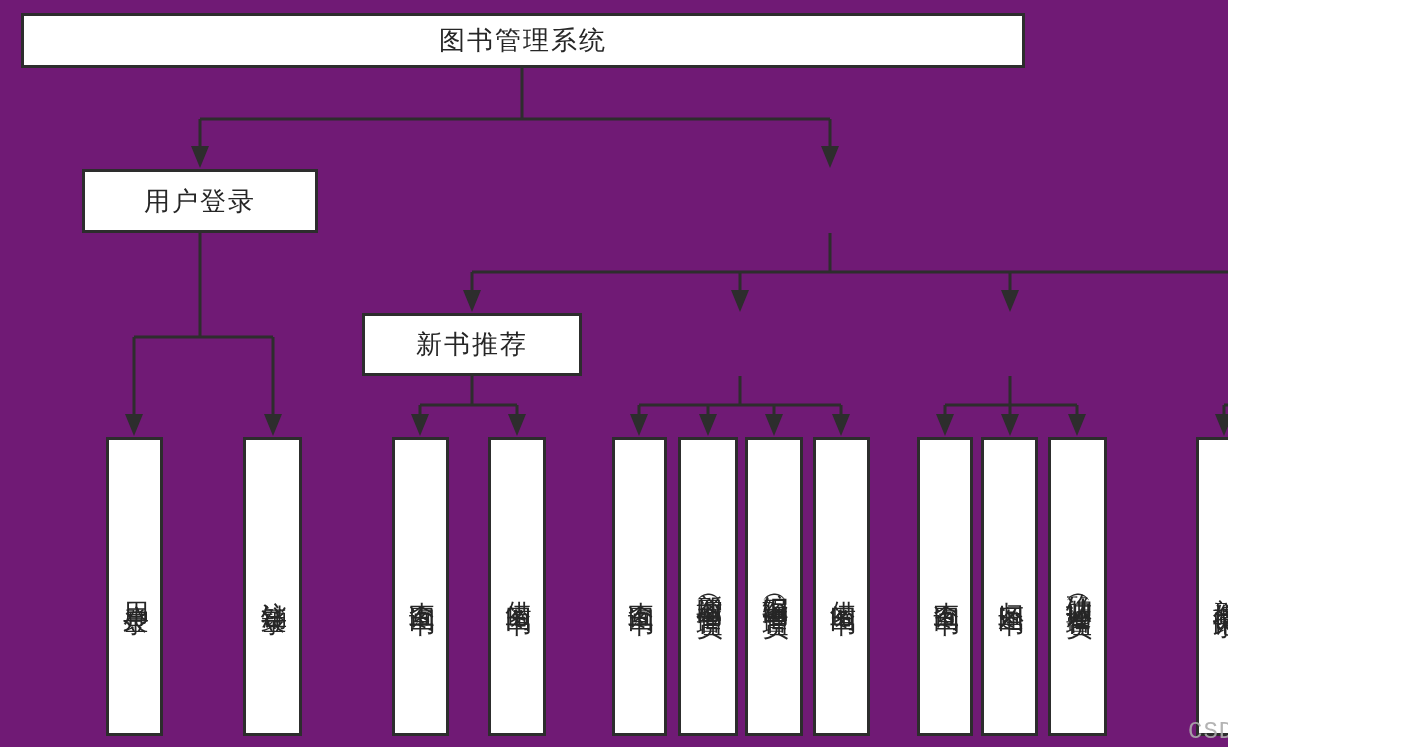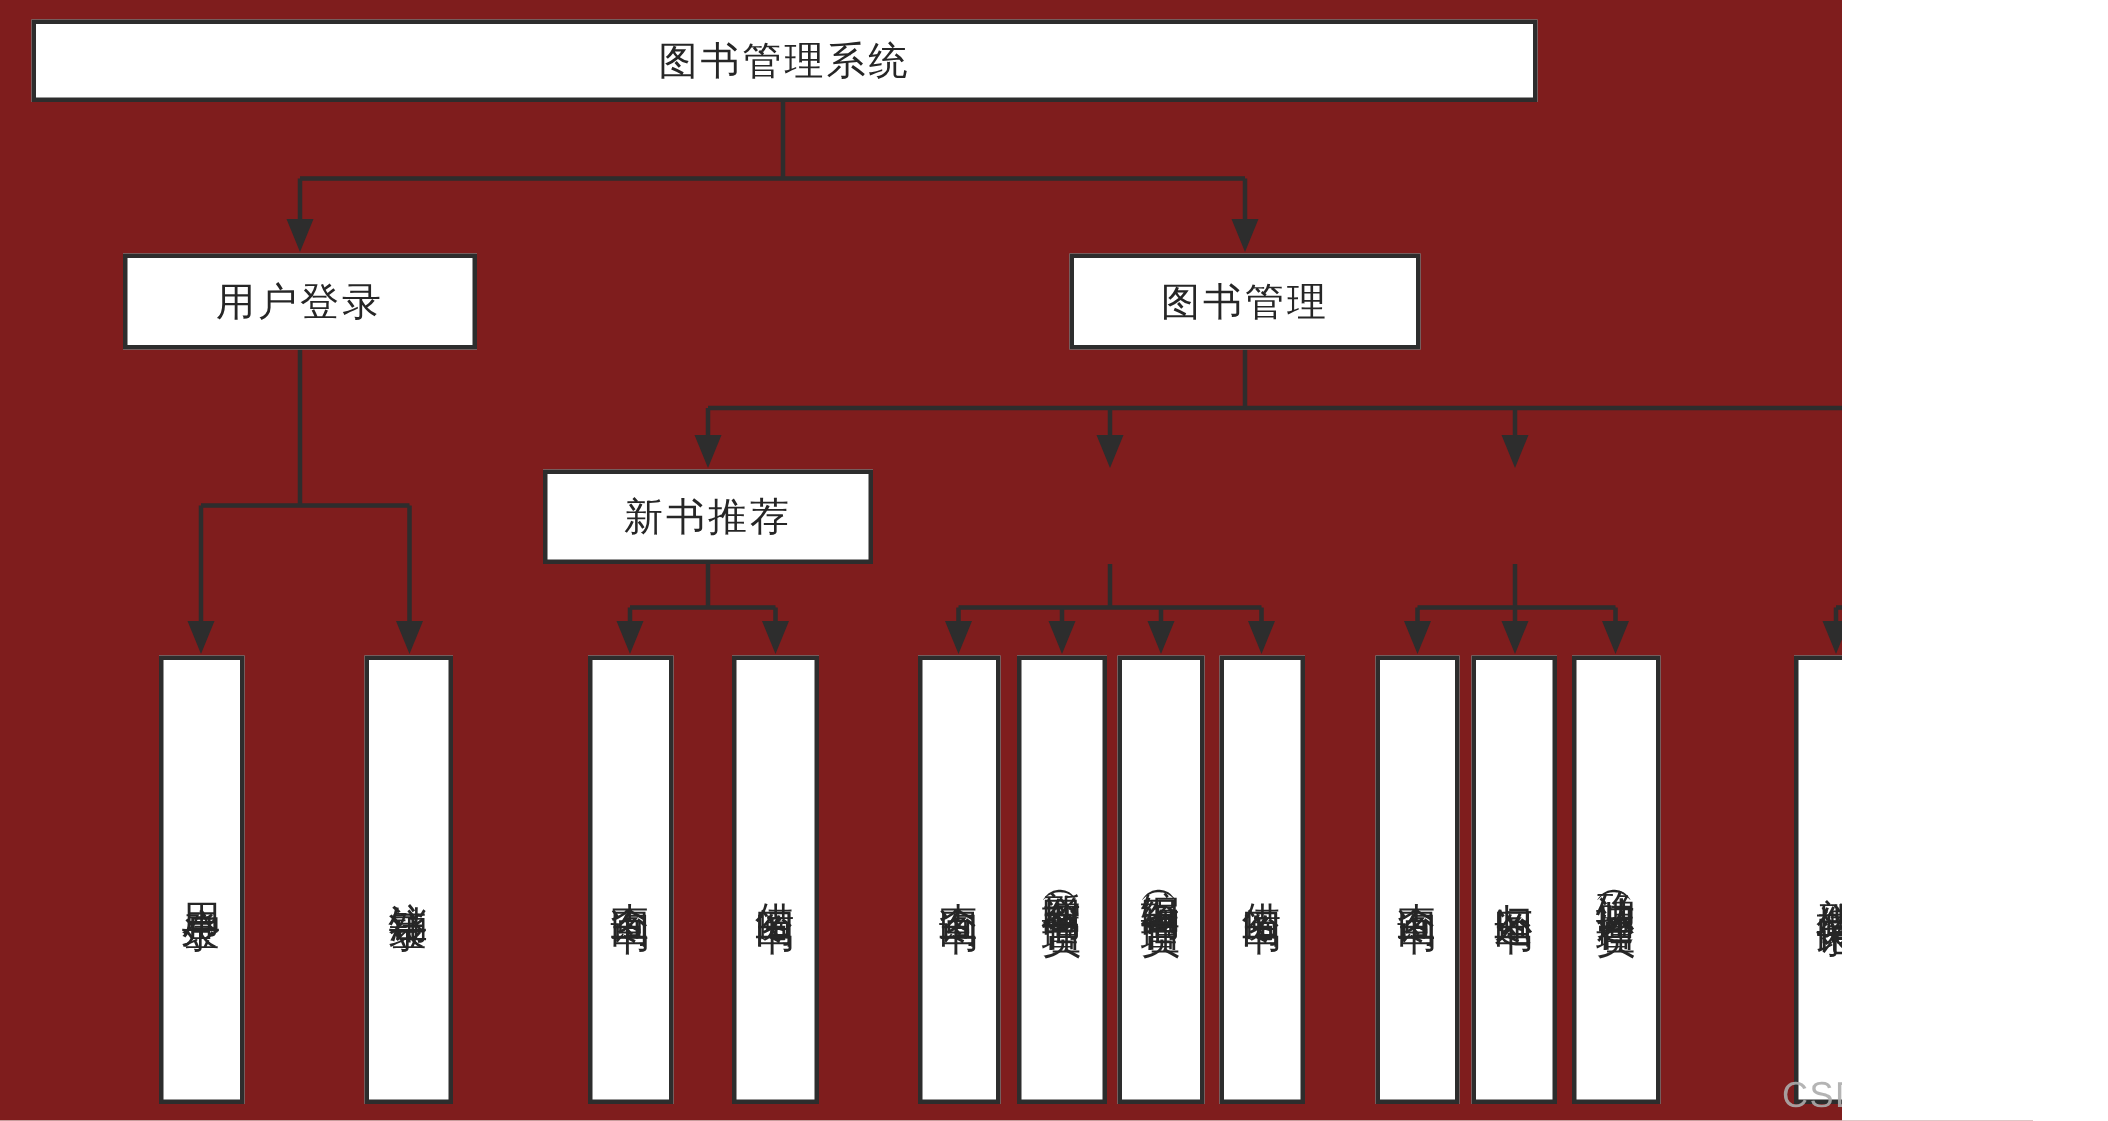--- a/index.html
+++ b/index.html
@@ -1,21 +1,21 @@
 <!DOCTYPE html>
 <html><head>
 <meta charset="utf-8">
 <style>
   html, body { margin: 0; padding: 0; background: #ffffff; }
   .canvas {
     position: relative;
     width: 1228px;
     height: 747px;
-    background: #7f1d1d;
-    font-family: Liberation Sans, sans-serif;
+    background: #701a75;
+    font-family: Liberation Mono, monospace;
     color: #262626;
     overflow: hidden;
   }
   .connectors {
     position: absolute;
     left: 0; top: 0;
     width: 1405px; height: 747px;
     z-index: 1;
   }
   .node, .leaf {
@@ -112,21 +112,20 @@
       <polygon points="1010,436 1001,414 1019,414"></polygon>
       <polygon points="1077,436 1068,414 1086,414"></polygon>
       <polygon points="1224,436 1215,414 1233,414"></polygon>
       <polygon points="1343,436 1334,414 1352,414"></polygon>
     </g>
   </svg>
 
   <div class="node n-root">图书管理系统</div>
 
   <div class="node n-ulogin">用户登录</div>
-  <div class="node n-bmgmt">图书管理</div>
 
   <div class="node n-nbrec">新书推荐</div>
 
   <div class="leaf l-login">用户登录</div>
   <div class="leaf l-logout">注销登录</div>
 
   <div class="leaf l-qbr">查询图书</div>
   <div class="leaf l-bbr">借阅图书</div>
 
   <div class="leaf l-qbb">查询图书</div>

